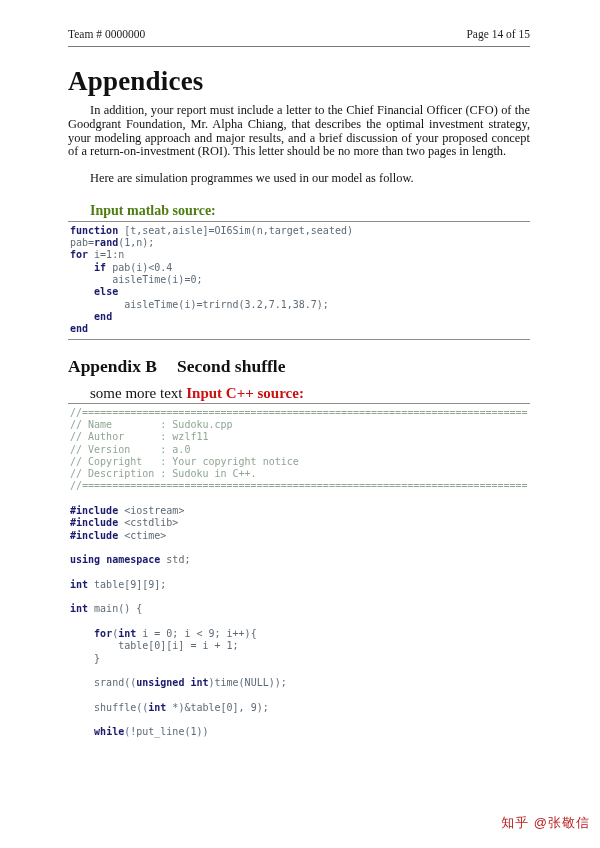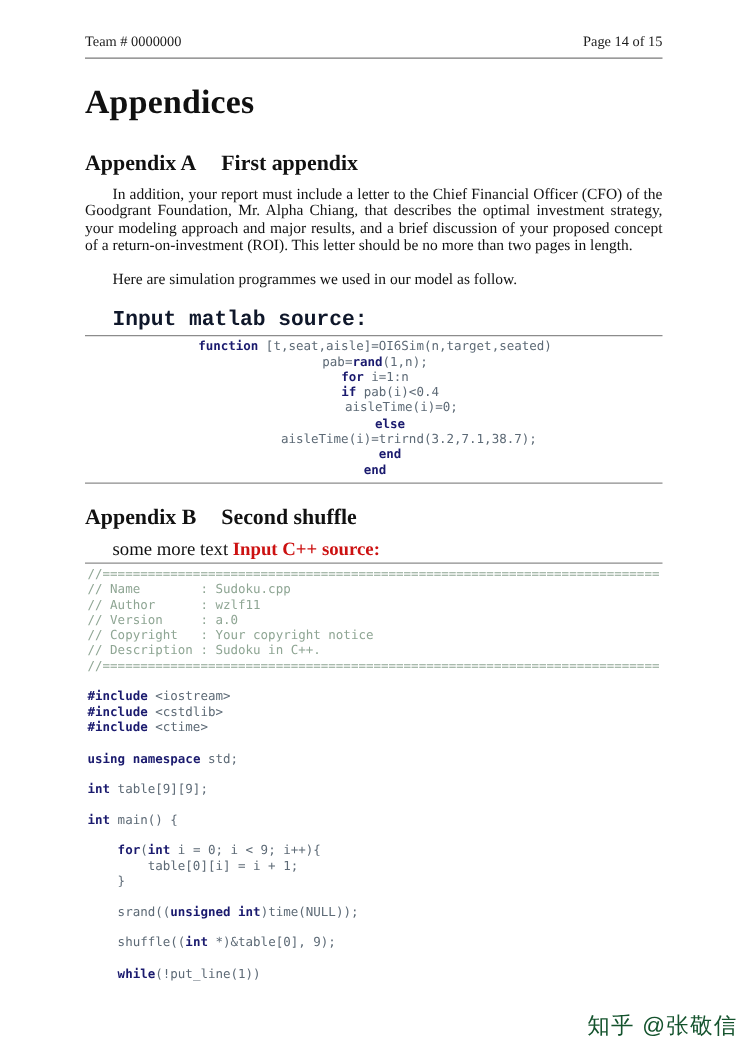--- a/index.html
+++ b/index.html
@@ -45,76 +45,74 @@
     font-size: 12.4px;
     line-height: 13.7px;
     text-align: justify;
     text-indent: 22px;
   }
   .body-par.second { margin-top: 13px; }
 
   .code-caption {
     margin: 17px 0 2px 0;
     padding-left: 22px;
-    font-size: 17px;
+    font-size: 14px;
     font-weight: bold;
-    color: #0f172a;
-    font-family: Liberation Mono, monospace;
+    color: #4d7c0f;
   }
   .inline-caption { font-weight: bold; color: #cc1111; }
 
   .intro-line {
     margin: 12px 0 2px 0;
     padding-left: 22px;
     font-size: 15px;
     line-height: 13.7px;
   }
 
   .code-block {
     border-top: 1px solid #8c8c8c;
     padding: 3px 0 3px 2px;
     font-family: "DejaVu Sans Mono", "Liberation Mono", monospace;
     font-size: 10px;
     line-height: 12.3px;
     white-space: pre;
     overflow: hidden;
   }
-  .code-block.framed { border-bottom: 1px solid #8c8c8c; text-align: center; }
+  .code-block.framed { border-bottom: 1px solid #8c8c8c; }
   .code-line { min-height: 12.3px; }
   .code-line .kw { font-weight: bold; color: #1a1a6e; }
   .code-line .id { color: #5d6a76; }
   .code-line .cm { color: #8fa694; }
 
   .appendix-b-heading { margin-top: 17px; }
 
   .watermark {
     position: absolute;
     right: 10px;
     bottom: 16px;
-    font-size: 18px;
-    color: #14532d;
+    font-size: 13px;
+    color: #b91c1c;
     font-family: "Liberation Sans", sans-serif;
     letter-spacing: 1px;
   }
 </style>
 </head>
 <body>
 
 <div class="page">
 
   <div class="running-header">
     <span>Team # 0000000</span>
     <span>Page 14 of 15</span>
   </div>
 
   <div class="content">
 
     <h1 class="doc-title">Appendices</h1>
 
-    <h2 class="section-heading"><span class="sec-label">Appendix A</span><span>First appendix</span></h2>
 
     <p class="body-par">In addition, your report must include a letter to the Chief Financial Officer (CFO) of the Goodgrant Foundation, Mr. Alpha Chiang, that describes the optimal investment strategy, your modeling approach and major results, and a brief discussion of your proposed concept of a return-on-investment (ROI). This letter should be no more than two pages in length.</p>
 
     <p class="body-par second">Here are simulation programmes we used in our model as follow.</p>
 
     <div class="code-caption">Input matlab source:</div>
 
     <div class="code-block framed"><div class="code-line"><span class="kw">function</span><span class="id"> [t,seat,aisle]=OI6Sim(n,target,seated)</span></div><div class="code-line"><span class="id">pab=</span><span class="kw">rand</span><span class="id">(1,n);</span></div><div class="code-line"><span class="kw">for</span><span class="id"> i=1:n</span></div><div class="code-line"><span class="id">    </span><span class="kw">if</span><span class="id"> pab(i)&lt;0.4</span></div><div class="code-line"><span class="id">       aisleTime(i)=0;</span></div><div class="code-line"><span class="id">    </span><span class="kw">else</span></div><div class="code-line"><span class="id">         aisleTime(i)=trirnd(3.2,7.1,38.7);</span></div><div class="code-line"><span class="id">    </span><span class="kw">end</span></div><div class="code-line"><span class="kw">end</span></div></div>
 
     <h2 class="section-heading appendix-b-heading"><span class="sec-label">Appendix B</span><span>Second shuffle</span></h2>

